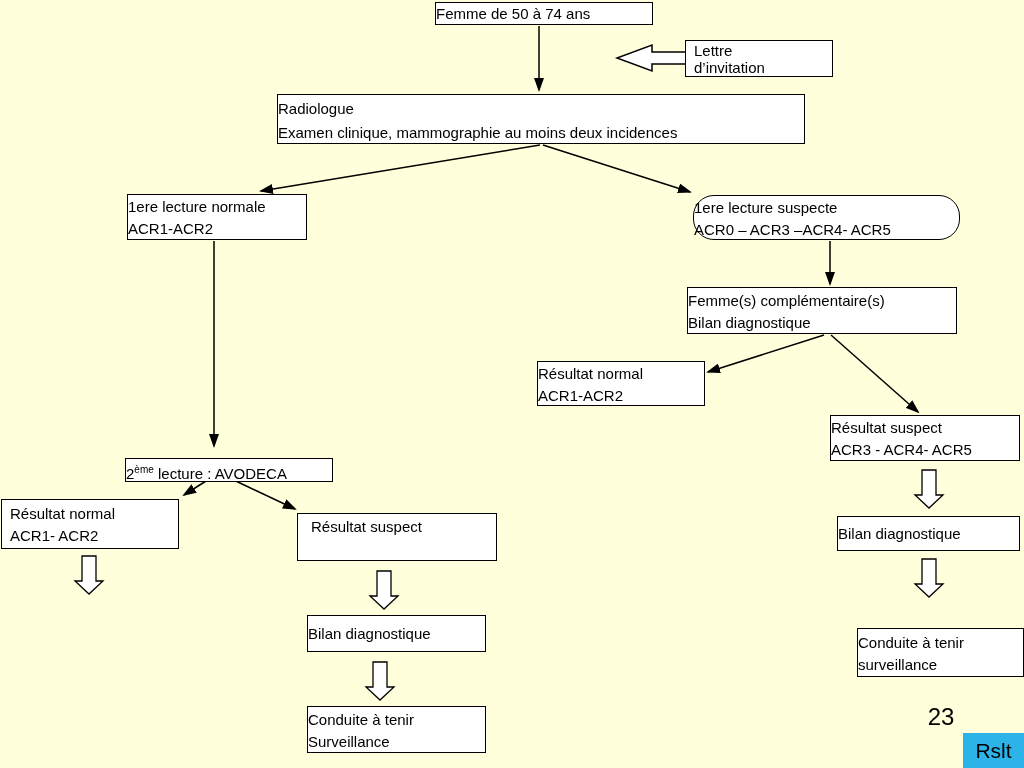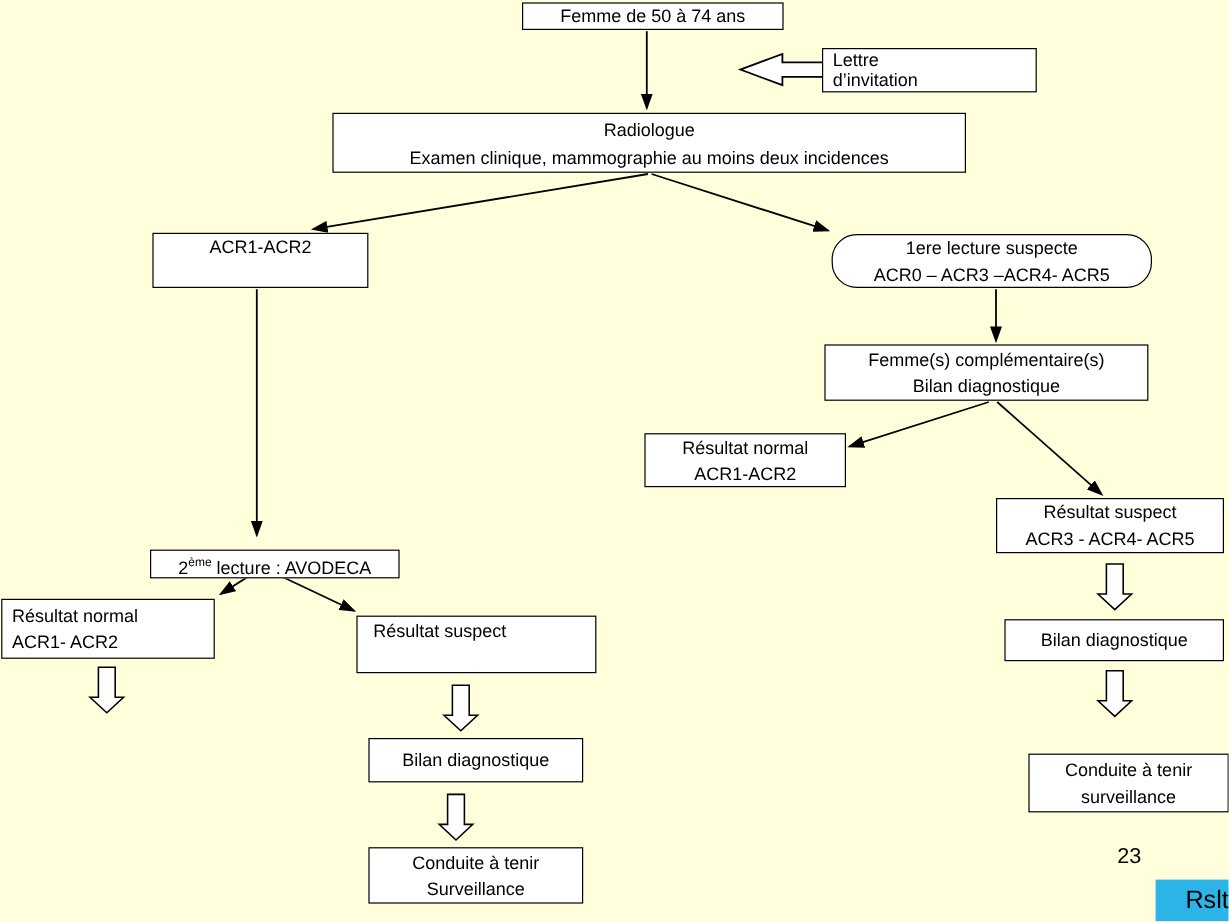--- a/index.html
+++ b/index.html
@@ -5,31 +5,31 @@
   html,body{margin:0;padding:0;}
   .slide{
     position:relative;width:1024px;height:768px;overflow:hidden;
     background:#FFFFDC;
     font-family:"Liberation Sans",sans-serif;color:#000;
   }
   .box{
     position:absolute;background:#FFFFFF;border:1px solid #000;
     box-sizing:border-box;font-size:15px;line-height:22px;
   }
-  .center{text-align:center;}
+  .center{}
   .svg-layer{position:absolute;left:0;top:0;pointer-events:none;}
   .pagenum{position:absolute;left:915px;top:703px;width:52px;text-align:center;
-    font-size:18px;}
+    font-size:24px;}
   .navbtn{position:absolute;left:963px;top:733px;width:61px;height:35px;
     background:#2CB4E8;border:none;font-family:"Liberation Sans",sans-serif;
-    font-size:21px;color:#000;text-align:right;line-height:35px;padding:0;cursor:pointer;}
+    font-size:21px;color:#000;text-align:center;line-height:35px;padding:0;cursor:pointer;}
   sup{font-size:10px;}
   
   .b-femme{left:435px;top:2px;width:218px;height:23px;line-height:21px;}
-  .b-lettre{left:685px;top:40px;width:179px;height:37px;padding:1px 0 0 8px;line-height:17px;}
+  .b-lettre{left:685px;top:40px;width:148px;height:37px;padding:1px 0 0 8px;line-height:17px;}
   .b-radio{left:277px;top:94px;width:528px;height:50px;padding-top:2px;line-height:24px;}
   .b-lnorm{left:127px;top:194px;width:180px;height:46px;padding-top:1px;}
   .b-lsusp{left:693px;top:195px;width:267px;height:45px;padding-top:1px;border-radius:21px;}
   .b-exam{left:687px;top:287px;width:270px;height:47px;padding-top:2px;}
   .b-rnr{left:537px;top:361px;width:168px;height:45px;padding-top:1px;}
   .b-rsr{left:830px;top:415px;width:190px;height:46px;padding-top:1px;}
   .b-2eme{left:125px;top:458px;width:208px;height:24px;line-height:22px;}
   .b-rnl{left:1px;top:499px;width:178px;height:50px;padding:3px 0 0 8px;}
   .b-rsm{left:297px;top:513px;width:200px;height:48px;padding-top:2px;}
   .b-rsm .l1{padding-left:13px;}
@@ -87,20 +87,21 @@
     <div>Lettre</div>
     <div>d’invitation</div>
   </div>
 
   <div class="box center b-radio">
     <div>Radiologue</div>
     <div>Examen clinique, mammographie au moins deux incidences</div>
   </div>
 
   <div class="box center b-lnorm">
+    <div>1ere lecture normale</div>
     <div>ACR1-ACR2</div>
   </div>
 
   <div class="box center b-lsusp">
     <div>1ere lecture suspecte</div>
     <div>ACR0 – ACR3 –ACR4- ACR5</div>
   </div>
 
   <div class="box center b-exam">
     <div>Femme(s) complémentaire(s)</div>

